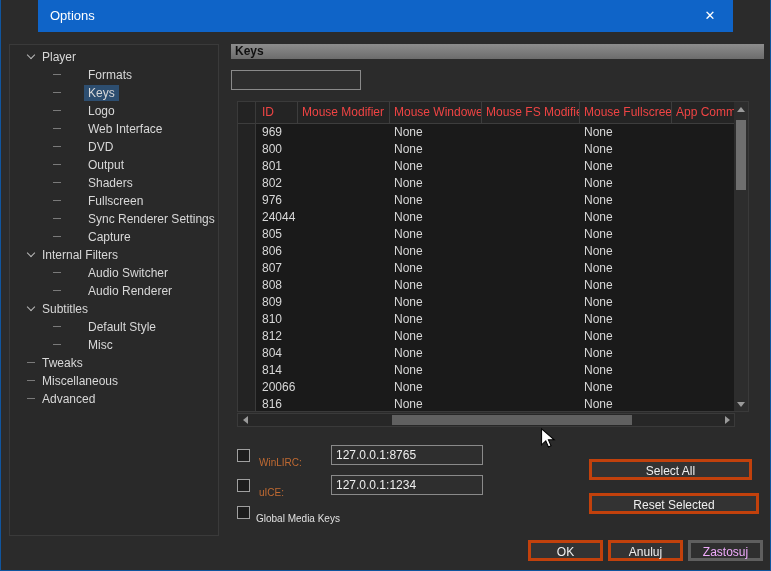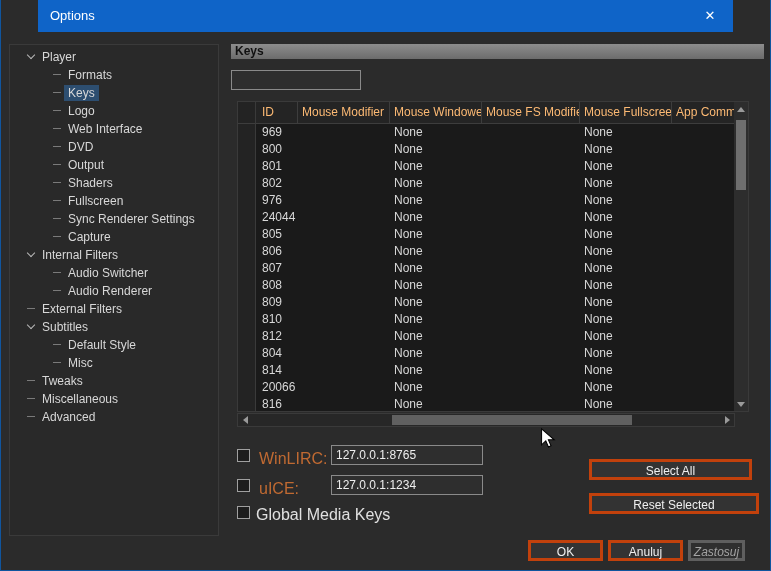--- a/index.html
+++ b/index.html
@@ -11,39 +11,39 @@
   
   .titlebar { position:absolute; left:0; top:0; width:695px; height:32px; background:#0f64c8;margin-left:37px; }
   .titlebar .title { position:absolute; left:12px; top:8px; color:#fff; font-size:13px; }
   .titlebar .close { position:absolute; right:0; top:0; width:46px; height:32px; color:#fff;
                      font-size:13px; text-align:center; line-height:32px; cursor:default; }
   
   .tree { position:absolute; left:8px; top:44px; width:210px; height:492px; padding-top:4px;
           background:#292929; border:1px solid #3a3a3a; overflow:hidden; }
   .tree-item { height:18px; display:flex; align-items:flex-start; color:#d8d8d8; font-size:12px; white-space:nowrap; }
   .tree-item.lvl0 { padding-left:14px; }
-  .tree-item.lvl1 { padding-left:40px; }
+  .tree-item.lvl1 { padding-left:40px;gap:20px; }
   .glyph { width:14px; height:14px; display:inline-flex; align-items:center; justify-content:center; flex:0 0 14px; }
   .glyph.chevron::before { content:""; display:block; width:5px; height:5px; margin-top:-3px;
           border-right:1.5px solid #b8b8b8; border-bottom:1.5px solid #b8b8b8; transform:rotate(45deg); }
   .glyph.dash::before { content:""; display:block; width:8px; height:1px; background:#7a7a7a; }
   .tlabel { padding:1px 4px; }
   .tlabel.selected { background:#2d4e70; }
   
   .group-header { position:absolute; left:230px; top:44px; width:533px; height:15px;
           background:linear-gradient(#8d8d8d,#6c6c6c); color:#111; font-size:12px; font-weight:bold;
           line-height:15px; padding-left:4px; }
   
   .filter { position:absolute; left:230px; top:70px; width:130px; height:20px;
           background:#2e2e2e; border:1px solid #8a8a8a; color:#eee; font-size:12px; padding:0 4px; outline:none; }
   
   .table { position:absolute; left:236px; top:101px; width:512px; height:311px;
           background:#1a1a1a; border:1px solid #3a3a3a; }
   .thead { position:absolute; left:0; top:0; right:14px; height:22px; background:#242424; display:flex; }
-  .hcell { height:22px; line-height:21px; font-size:12px; color:#fdba74; padding-left:4px;
+  .hcell { height:22px; line-height:21px; font-size:12px; color:#ef4444; padding-left:4px;
           border-right:1px solid #3d3d3d; border-bottom:1px solid #3d3d3d; white-space:nowrap; overflow:hidden; flex:0 0 auto; }
   .tbody { position:absolute; left:0; top:22px; right:14px; bottom:0; overflow:hidden; }
   .trow { height:17px; display:flex; }
   .cell { height:17px; line-height:17px; font-size:12px; color:#d8d8d8; padding-left:4px;
           white-space:nowrap; overflow:hidden; flex:0 0 auto; }
   .c0 { width:18px; background:#232323; border-right:1px solid #3a3a3a; }
   .c1 { width:42px; padding-left:6px; }
   .c2 { width:92px; }
   .c3 { width:92px; }
   .c4 { width:98px; }
@@ -62,35 +62,35 @@
   .harrow { position:absolute; top:0; width:14px; height:12px; display:flex; align-items:center; justify-content:center; }
   .harrow.left { left:0; } .harrow.right { right:0; }
   .tri-left { width:0; height:0; border-top:4px solid transparent; border-bottom:4px solid transparent; border-right:5px solid #9a9a9a; }
   .tri-right { width:0; height:0; border-top:4px solid transparent; border-bottom:4px solid transparent; border-left:5px solid #9a9a9a; }
   .hthumb { position:absolute; left:154px; top:1px; width:240px; height:10px; background:#606060; }
   
   .checkbox { position:absolute; width:13px; height:13px; background:#1d1d1d; border:1px solid #a0a0a0; }
   .cb-winlirc { left:236px; top:449px; }
   .cb-uice   { left:236px; top:479px; }
   .cb-gmk    { left:236px; top:506px; }
-  .lbl { position:absolute; font-size:16px; color:#e0e0e0; white-space:nowrap; }
+  .lbl { position:absolute; font-size:10px; color:#e0e0e0; white-space:nowrap;margin-top:7px; }
   .lbl-winlirc { left:258px; top:450px; color:#c06a32; }
   .lbl-uice    { left:258px; top:480px; color:#c06a32; }
   .lbl-gmk     { left:255px; top:506px; }
   .txtinput { position:absolute; width:152px; height:20px; background:#2e2e2e; border:1px solid #8a8a8a;
           color:#eee; font-size:12px; padding:0 4px; outline:none; }
   .in-winlirc { left:330px; top:445px; }
   .in-uice    { left:330px; top:475px; }
   .btn { position:absolute; background:#333333; border:3px solid #c2410c; color:#efefef;
           font-size:12px; text-align:center; line-height:19px; height:21px; }
   .btn-selectall { left:588px; top:459px; width:163px; }
   .btn-reset     { left:588px; top:493px; width:170px; }
   .btn-ok     { left:527px; top:540px; width:75px; }
   .btn-cancel { left:607px; top:540px; width:75px; }
-  .btn-apply  { left:687px; top:540px; width:57px; color:#a3a3a3; border-color:#5f5f5f; background:#2f2f2f;font-style:italic; }
+  .btn-apply  { left:687px; top:540px; width:75px; color:#f0abfc; border-color:#5f5f5f; background:#2f2f2f; }
   
   .cursor { position:absolute; left:536px; top:427px; width:22px; height:22px; pointer-events:none; }
 </style>
 </head>
 <body>
 
 <div class="win">
 
   <div class="titlebar">
     <span class="title">Options</span>
@@ -146,24 +146,20 @@
         <span class="glyph chevron"></span>
         <span class="tlabel">Internal Filters</span>
       </div>
       <div class="tree-item lvl1">
         <span class="glyph dash"></span>
         <span class="tlabel">Audio Switcher</span>
       </div>
       <div class="tree-item lvl1">
         <span class="glyph dash"></span>
         <span class="tlabel">Audio Renderer</span>
-      </div>
-      <div class="tree-item lvl0">
-        <span class="glyph dash"></span>
-        <span class="tlabel">External Filters</span>
       </div>
       <div class="tree-item lvl0">
         <span class="glyph chevron"></span>
         <span class="tlabel">Subtitles</span>
       </div>
       <div class="tree-item lvl1">
         <span class="glyph dash"></span>
         <span class="tlabel">Default Style</span>
       </div>
       <div class="tree-item lvl1">

